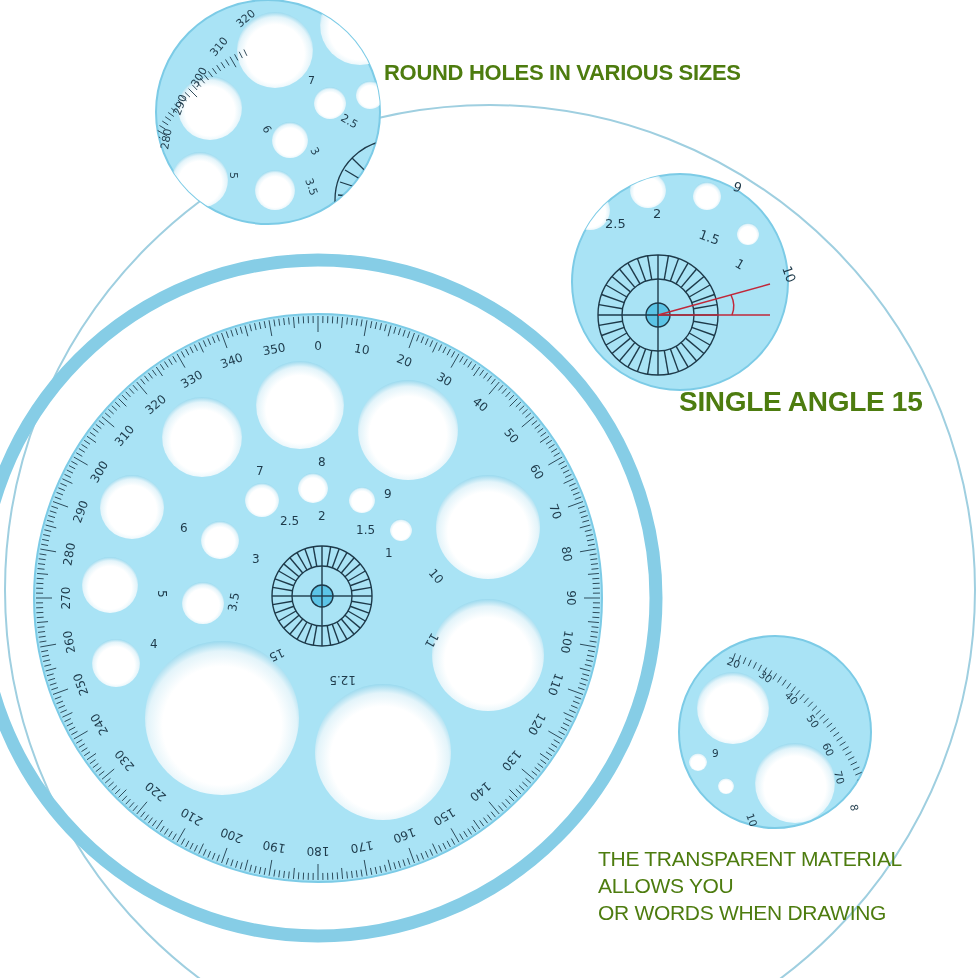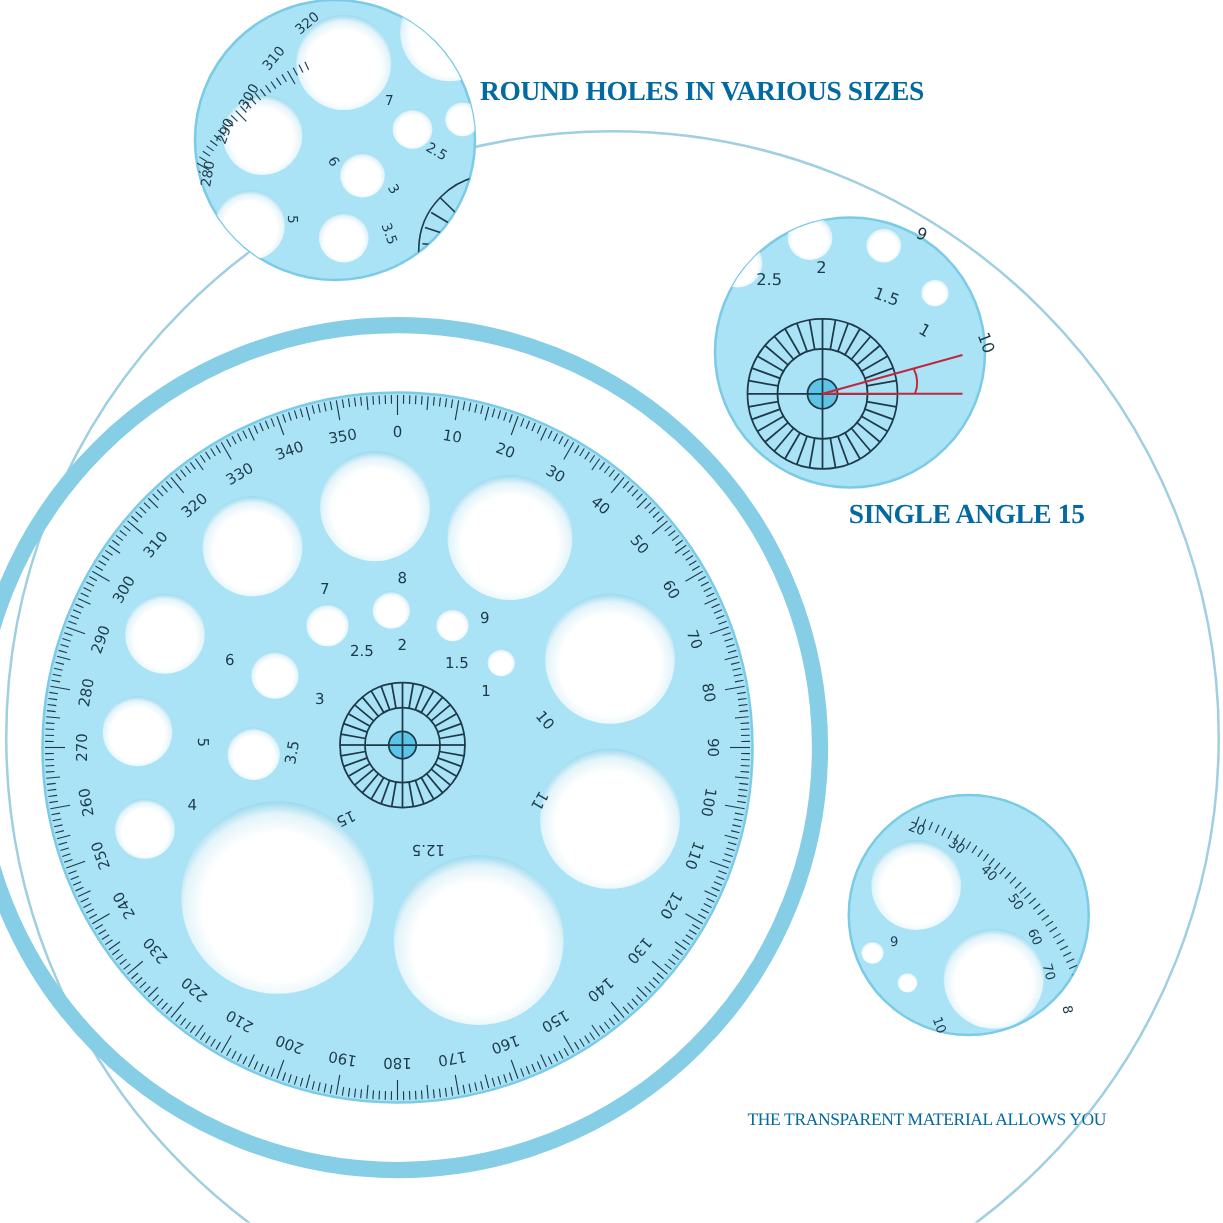--- a/index.html
+++ b/index.html
@@ -1,21 +1,21 @@
 <!DOCTYPE html>
 <html><head>
 <meta charset="utf-8">
 <style>
   html,body{margin:0;padding:0;background:#ffffff;}
   body{width:978px;height:978px;position:relative;overflow:hidden;font-family:"Liberation Sans",sans-serif;}
   svg.stage{position:absolute;left:0;top:0;}
-  .caption{position:absolute;color:#0369a1;font-family:Liberation Serif, serif;font-weight:bold;letter-spacing:-0.3px;white-space:nowrap;}
+  .caption{position:absolute;color:#4d7c0f;font-family:Liberation Sans, sans-serif;font-weight:bold;letter-spacing:-0.3px;white-space:nowrap;}
   .cap1{left:384px;top:60px;font-size:22px;}
-  .cap2{left:679px;top:398px;font-size:22px;}
-  .cap3{left:598px;top:883px;font-size:14px;font-weight:normal;line-height:27px;white-space:normal;width:380px;}
+  .cap2{left:679px;top:386px;font-size:28px;}
+  .cap3{left:598px;top:845px;font-size:21px;font-weight:normal;line-height:27px;white-space:normal;width:380px;}
   .cap3 span{display:block;}
 </style>
 </head>
 <body>
 
 <svg class="stage" width="978" height="978" viewBox="0 0 978 978">
   <defs>
     <radialGradient id="holeGrad" cx="50%" cy="55%" r="55%">
       <stop offset="0%" stop-color="#ffffff"></stop>
       <stop offset="70%" stop-color="#ffffff"></stop>
@@ -722,13 +722,14 @@
       <text x="712" y="757">9</text>
       <text x="746" y="815" transform="rotate(70 746 815)">10</text>
     </g>
   </g>
 </svg>
 
 <div class="caption cap1">ROUND HOLES IN VARIOUS SIZES</div>
 <div class="caption cap2">SINGLE ANGLE 15</div>
 <div class="caption cap3">
   <span>THE TRANSPARENT MATERIAL ALLOWS YOU</span>
+  <span>OR WORDS WHEN DRAWING</span>
 </div>
 
 </body></html>

